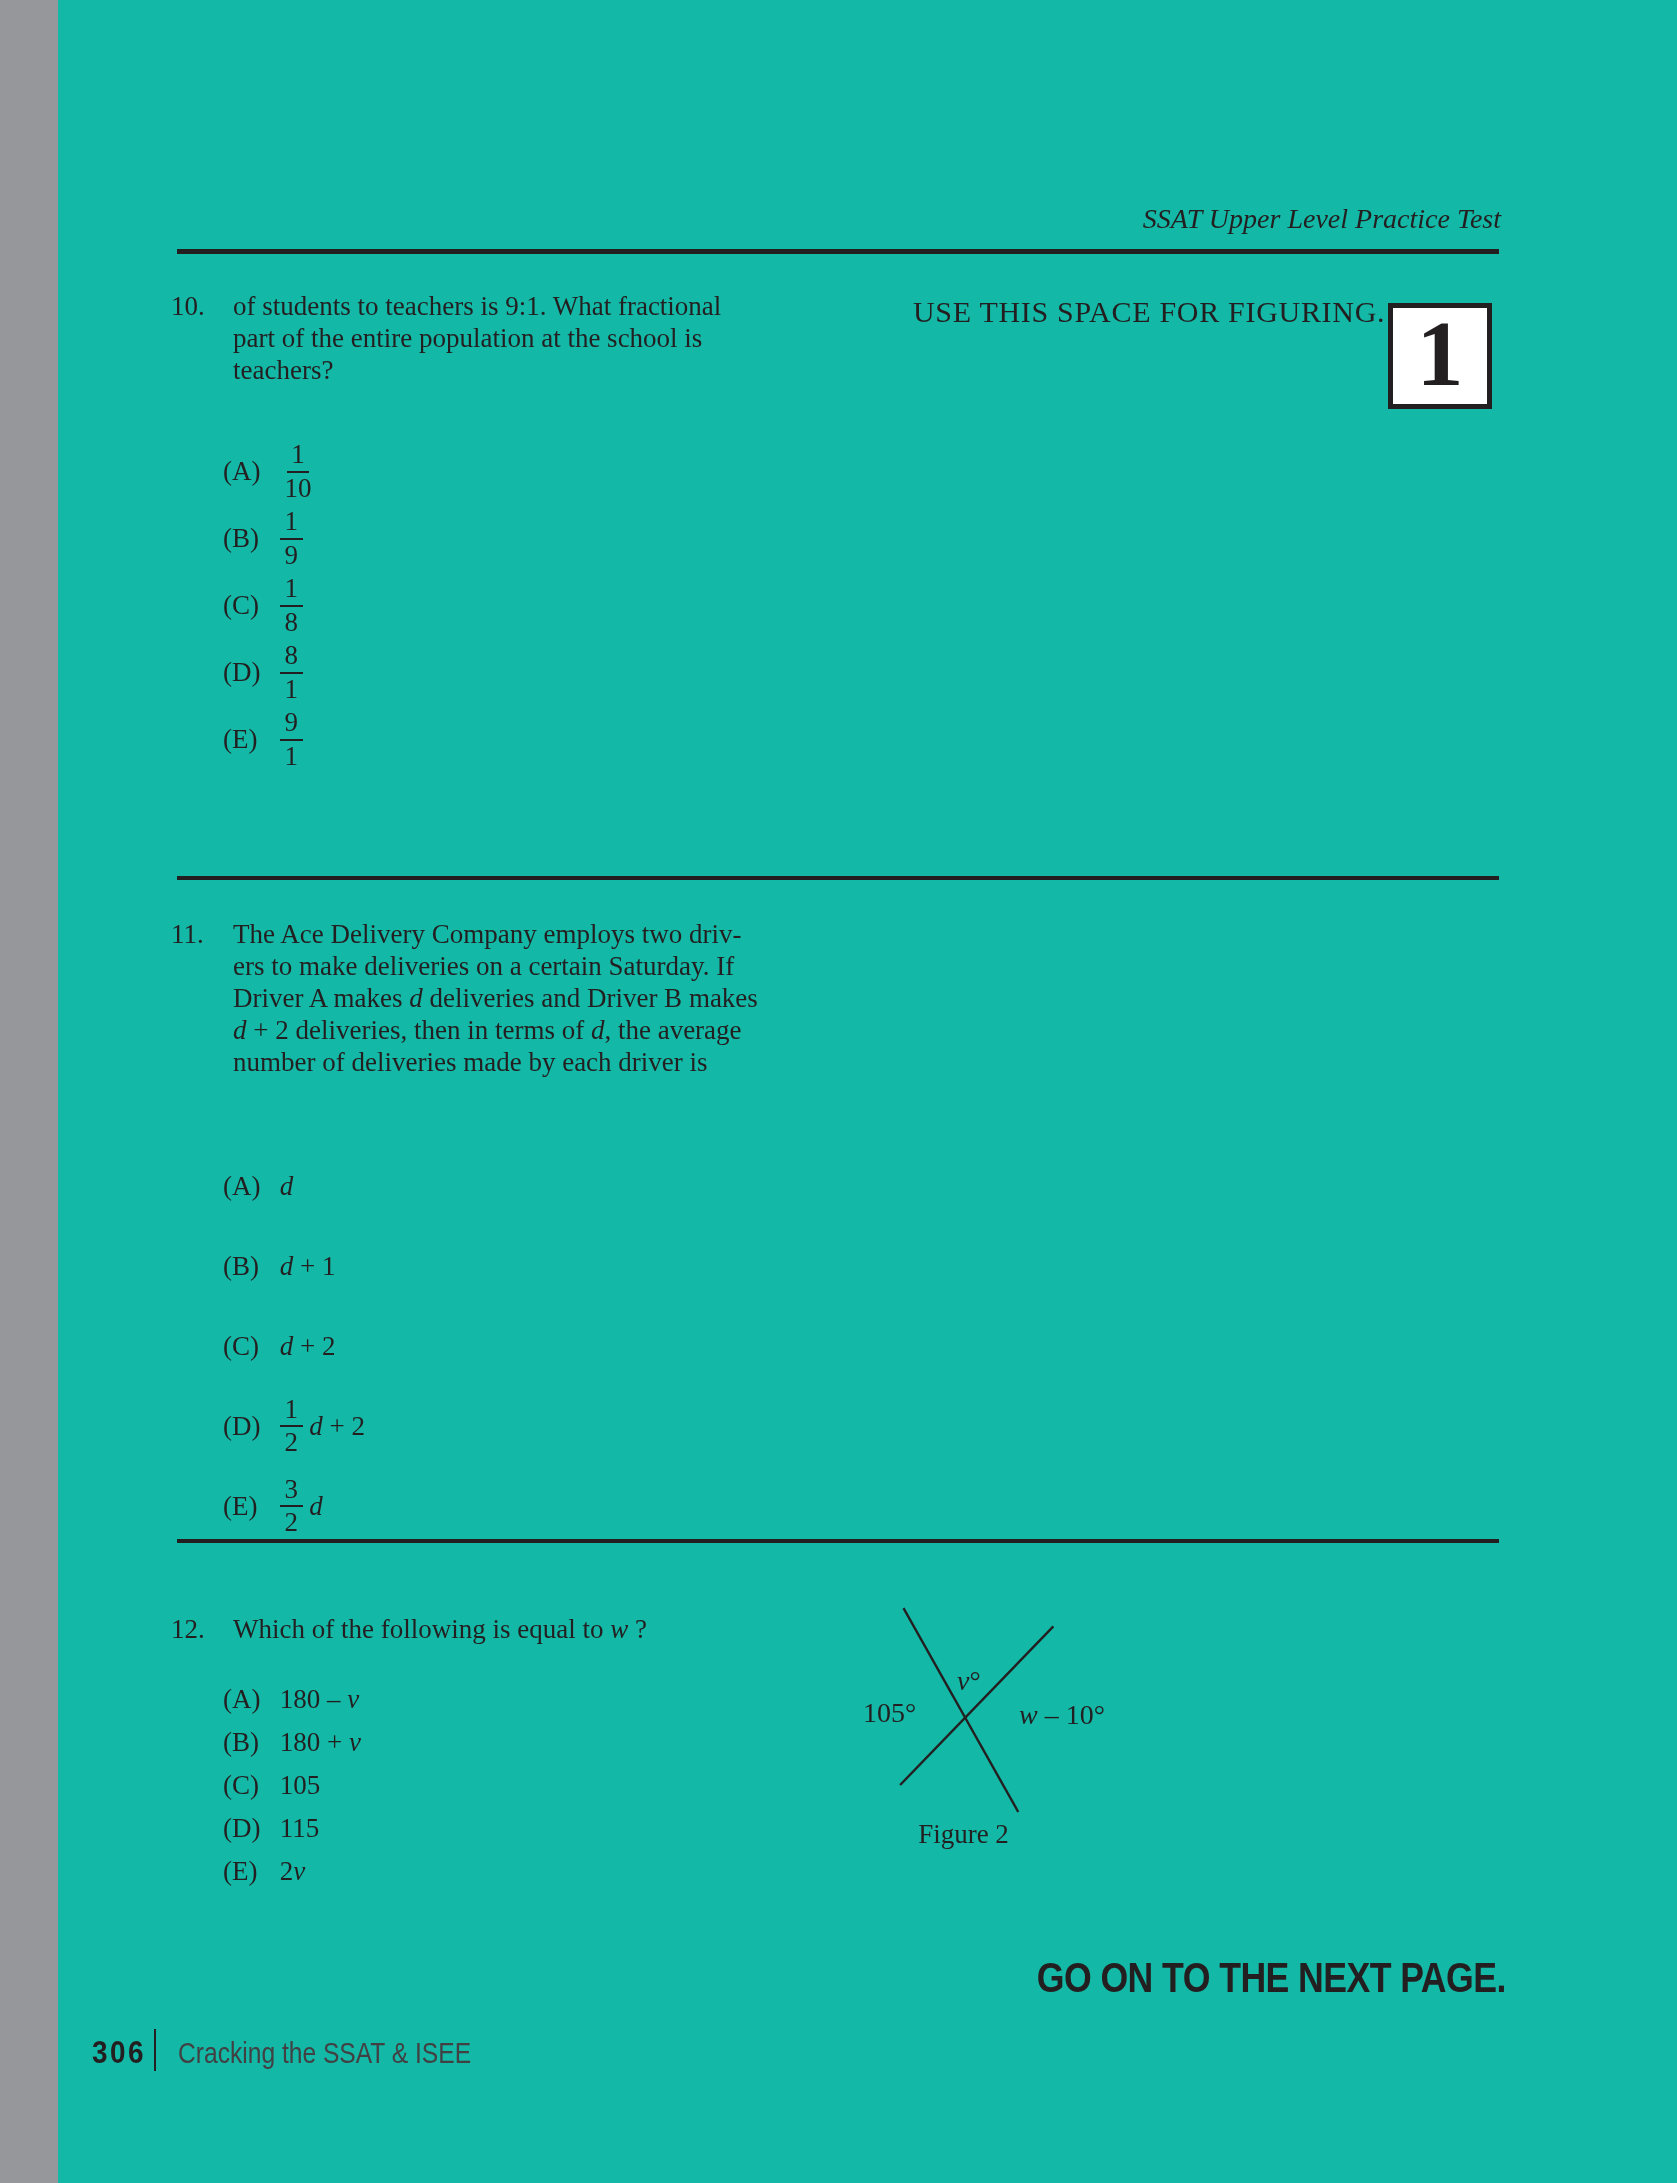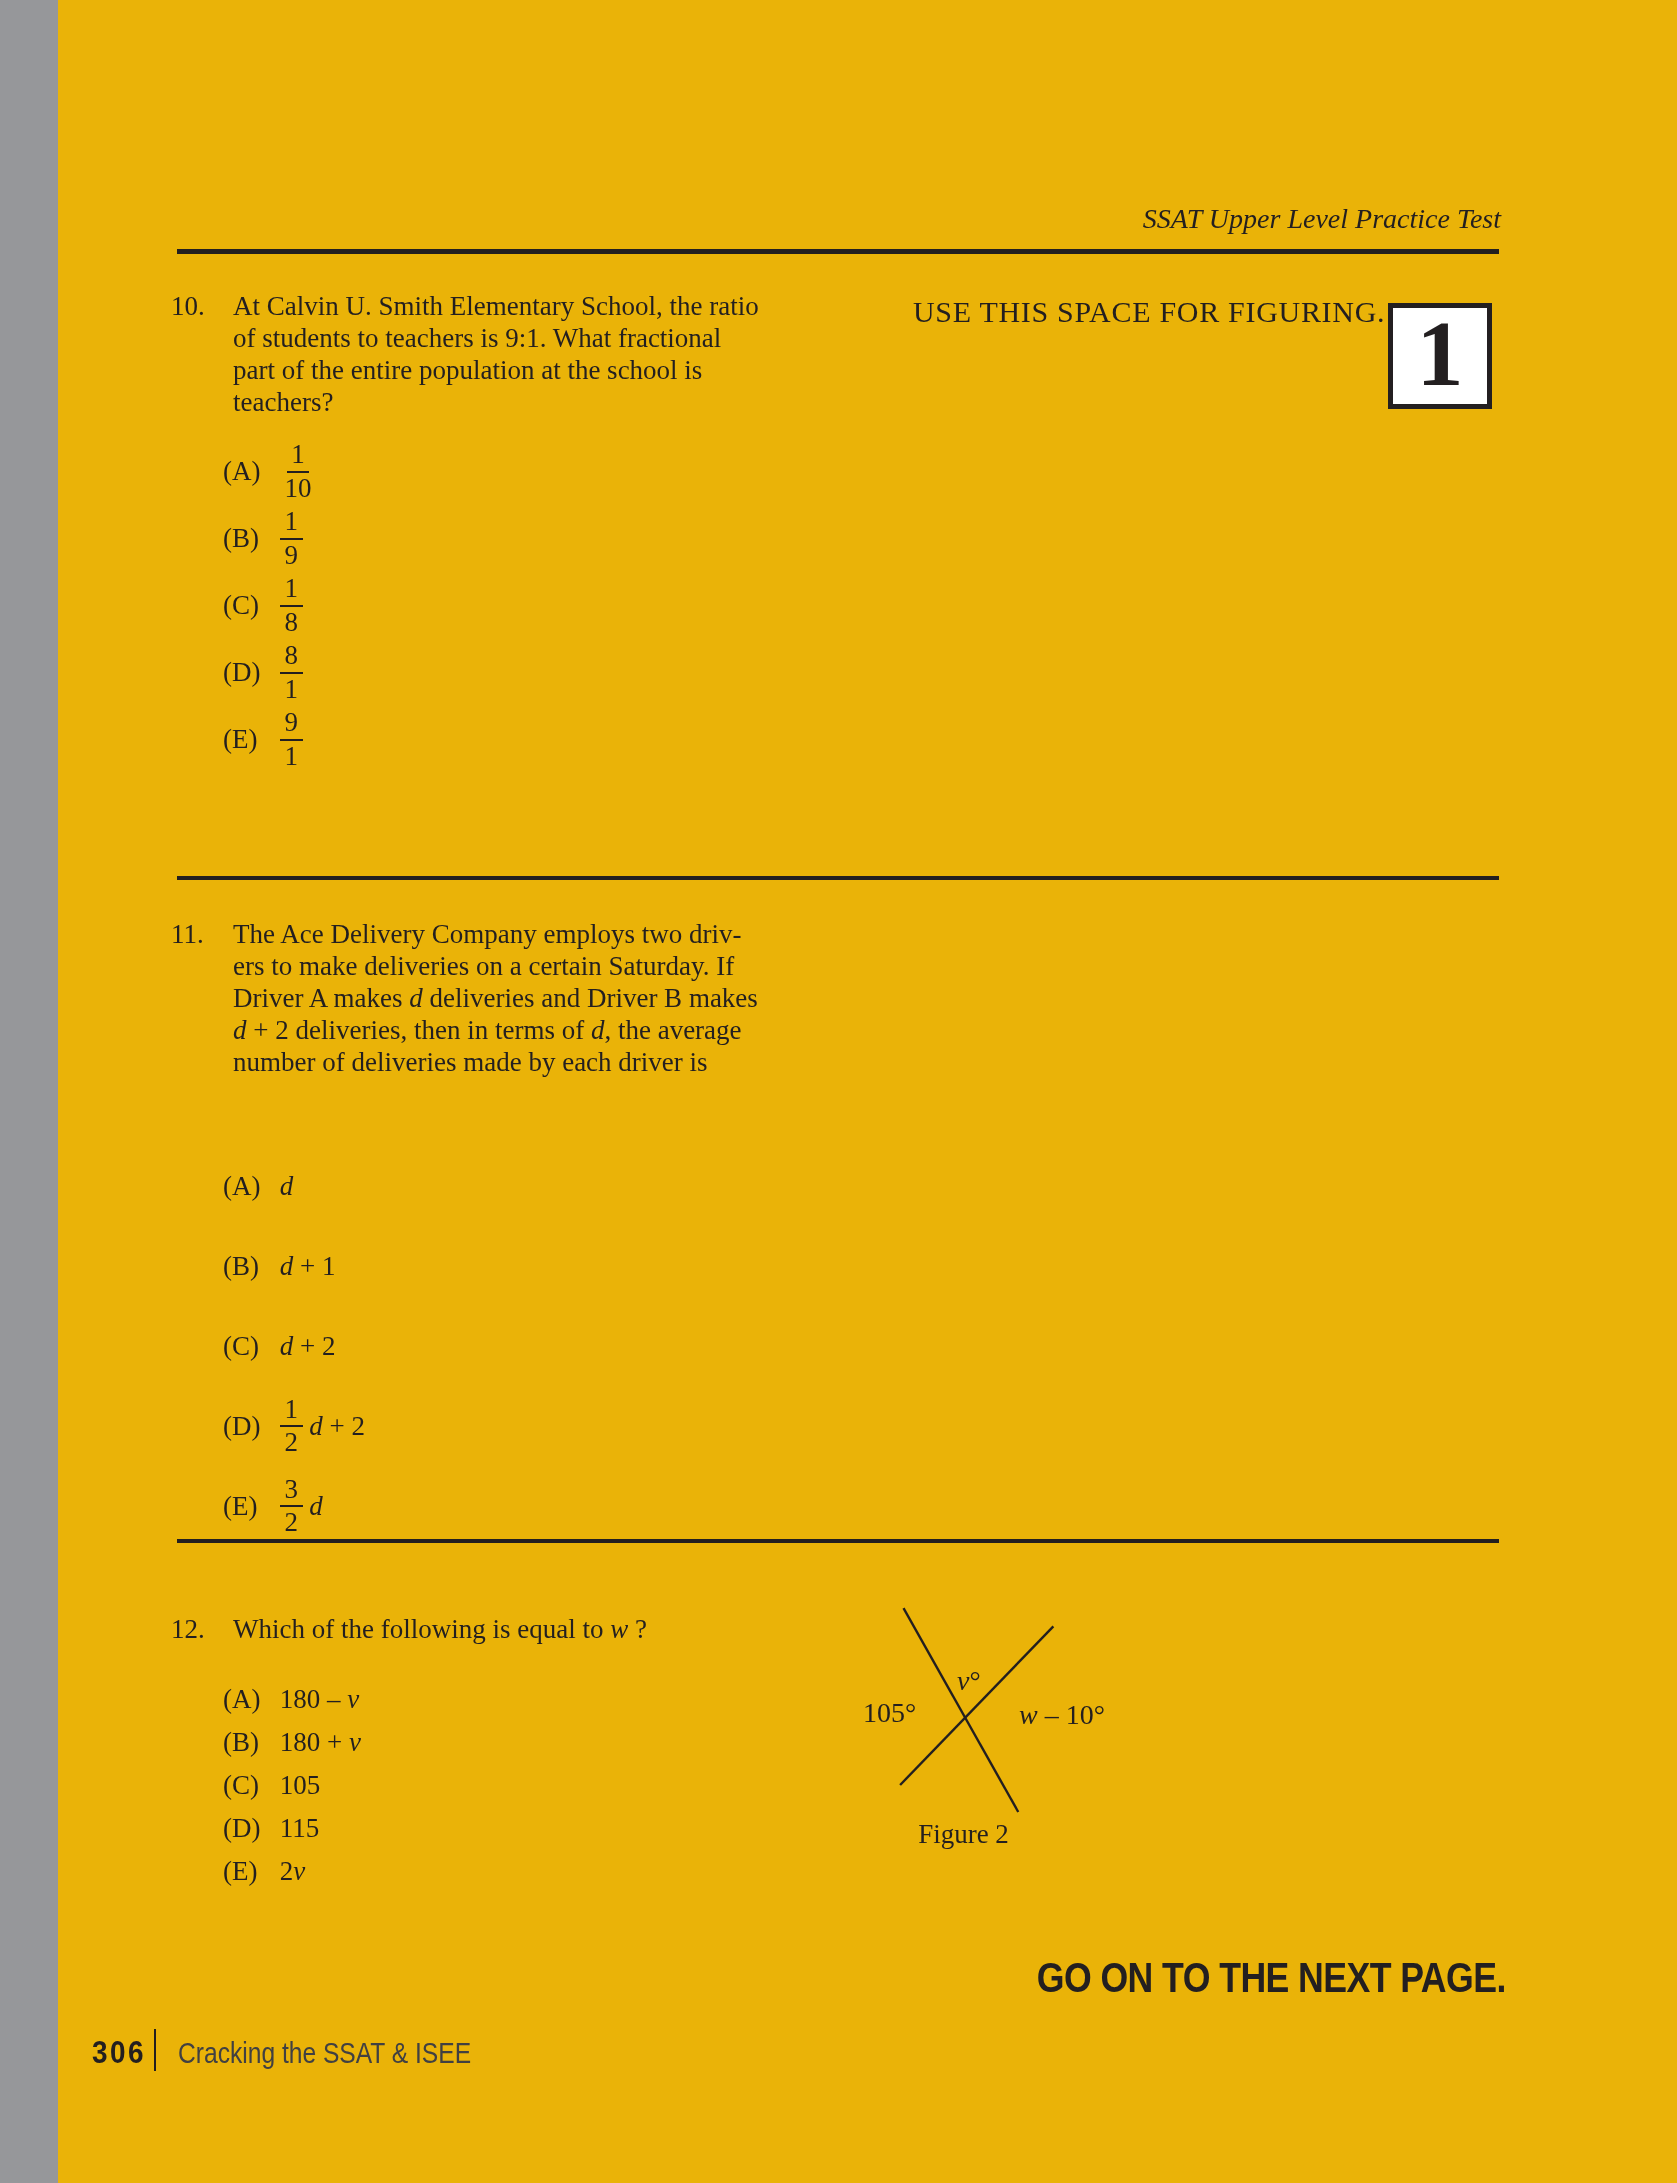--- a/index.html
+++ b/index.html
@@ -1,20 +1,20 @@
 <!DOCTYPE html>
 <html style="font-size:10.8px"><head>
 <meta charset="utf-8">
 <style>
   html,body{margin:0;padding:0;background:#ffffff;}
   .page{
     position:relative;
     width:1678px;
     height:2183px;
-    background:#eab308;
+    background:#14b8a6;
     font-family:"Liberation Serif", serif;
     color:#231f20;
     overflow:hidden;
   }
   .sidebar{
     position:absolute;left:0;top:0;width:58px;height:2183px;
     background:#96979a;
   }
   .header-title{
     position:absolute;top:204px;right:177px;
@@ -114,21 +114,20 @@
 
   <div class="figuring">USE THIS SPACE FOR FIGURING.</div>
 
   <div class="section-box">
     <span>1</span>
   </div>
 
   <section class="question q10">
     <div class="qnum" style="left:171px;top:290px;position:fixed;">10.</div>
     <div class="stem" style="left:233px;top:290px;position:fixed;">
-        <div class="stem-line">At Calvin U. Smith Elementary School, the ratio</div>
         <div class="stem-line">of students to teachers is 9:1. What fractional</div>
         <div class="stem-line">part of the entire population at the school is</div>
         <div class="stem-line">teachers?</div>
       </div>
     <div class="choices" style="left:223px;top:438px;position:fixed;">
         <div class="choice">
           <span class="choice-label">(A)</span>
           <span class="frac">
             <span class="num">1</span>
             <span class="den">10</span>

